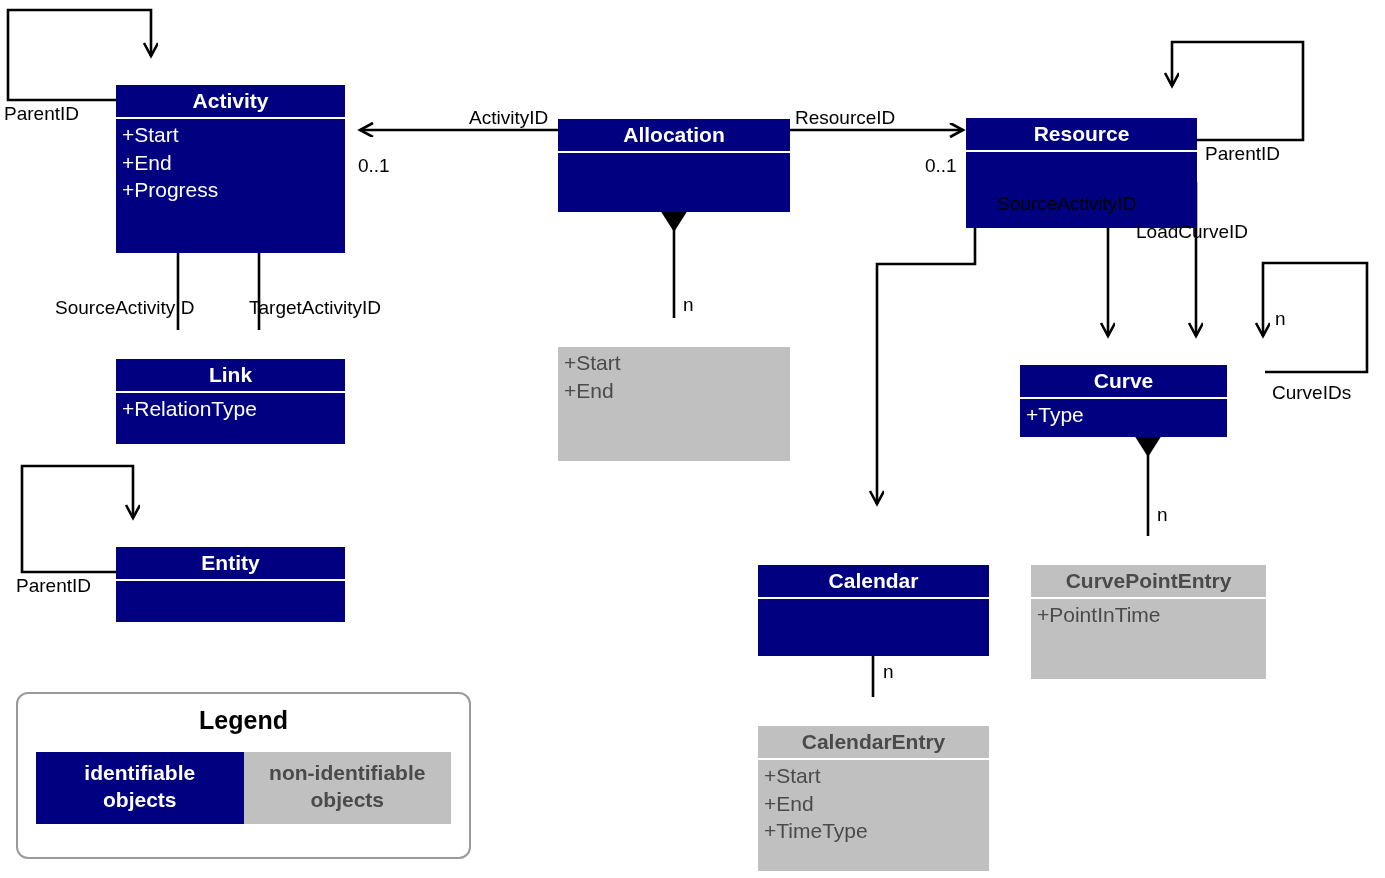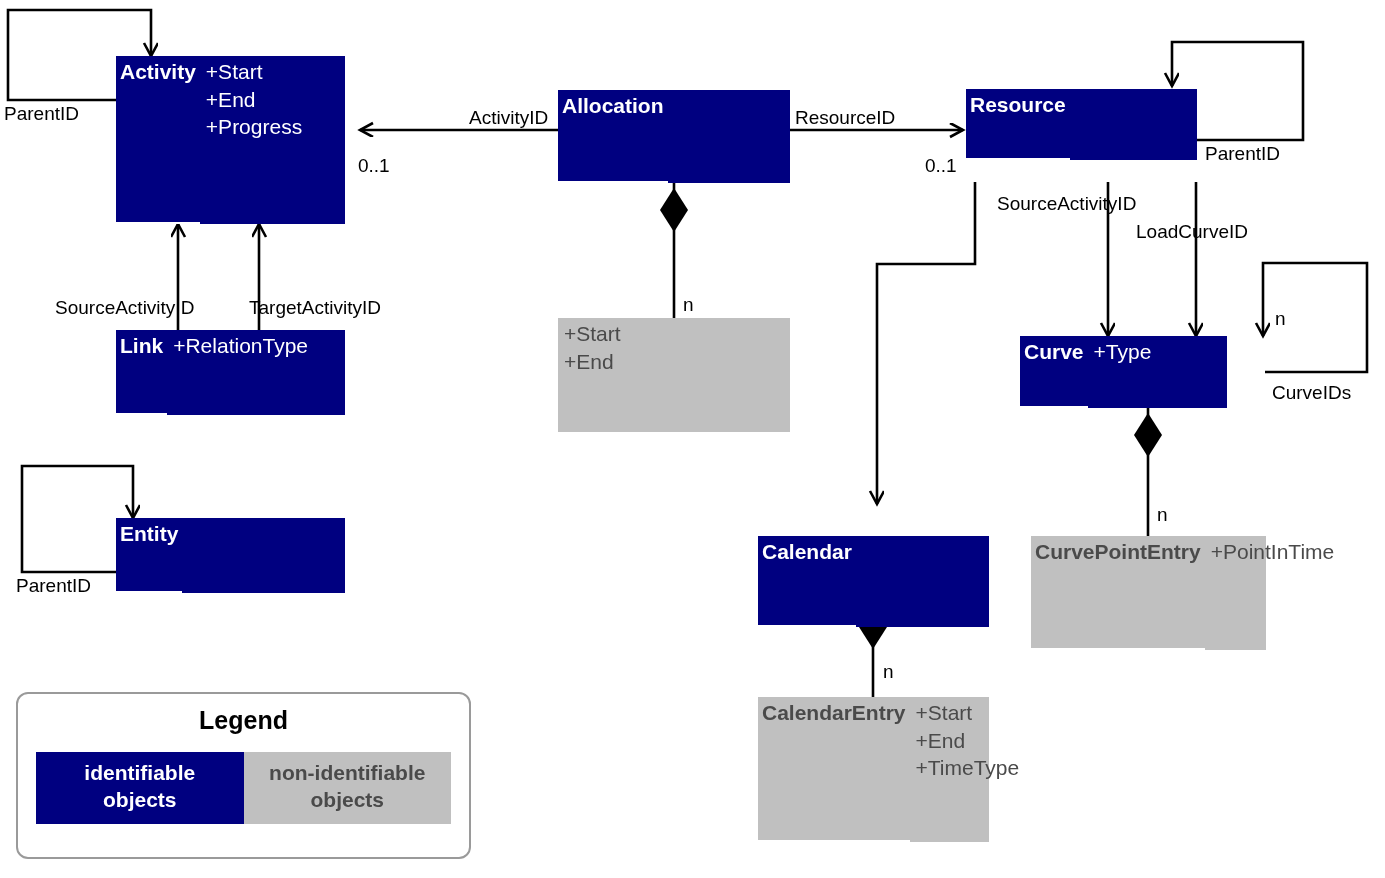--- a/index.html
+++ b/index.html
@@ -25,21 +25,22 @@
     width: 1385px;
     height: 878px;
     pointer-events: none;
   }
 
   
   .uml-class {
     position: absolute;
     box-sizing: border-box;
     display: flex;
-    flex-direction: row;
+    flex-direction: column;
+    margin-top: 29px;
   }
   .uml-class .cls-name {
     text-align: center;
     font-weight: bold;
     font-size: 21px;
     line-height: 1.0;
     padding: 5px 4px 6px 4px;
     white-space: nowrap;
   }
   .uml-class .cls-attrs {
@@ -233,21 +234,21 @@
     <div class="cls-attrs"></div>
   </div>
 
   <div class="uml-class nonident" style="left:558px; top:318px; width:232px; height:114px;">
     <div class="cls-attrs">
       <div class="attr">+Start</div>
       <div class="attr">+End</div>
     </div>
   </div>
 
-  <div class="uml-class ident" style="left:966px; top:89px; width:231px; height:71px;">
+  <div class="uml-class ident" style="left:966px; top:89px; width:231px; height:110px;">
     <div class="cls-name">Resource</div>
     <div class="cls-attrs"></div>
   </div>
 
   <div class="uml-class ident" style="left:1020px; top:336px; width:207px; height:72px;">
     <div class="cls-name">Curve</div>
     <div class="cls-attrs">
       <div class="attr">+Type</div>
     </div>
   </div>

